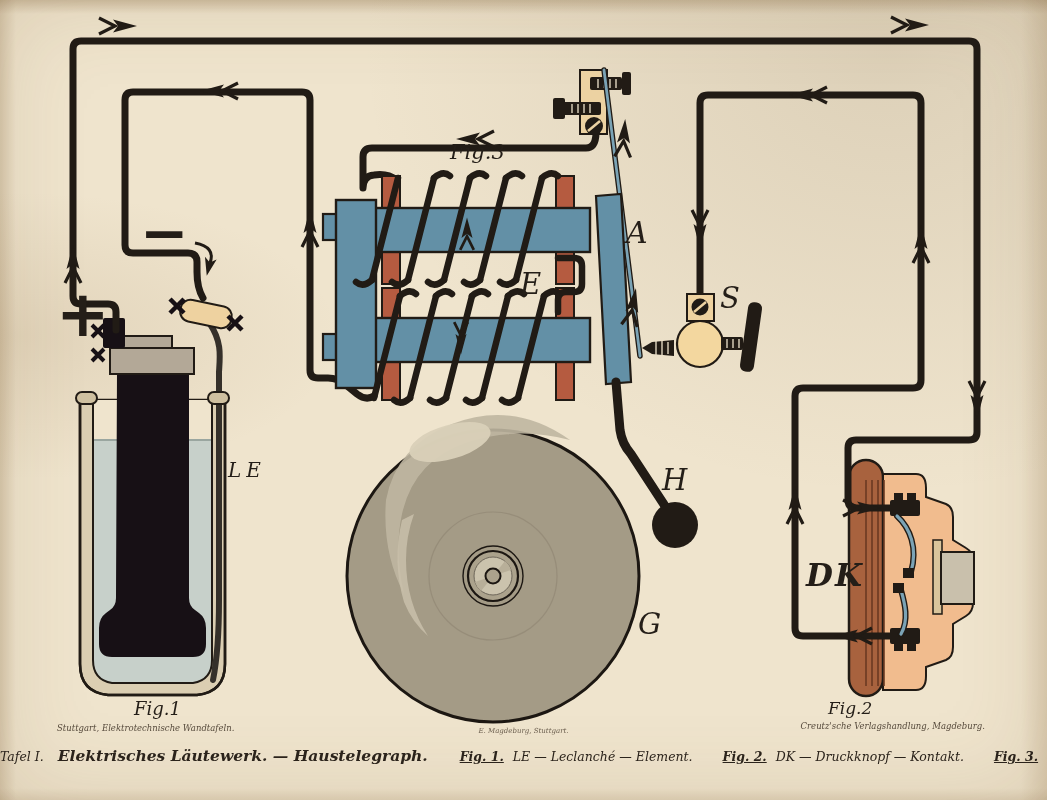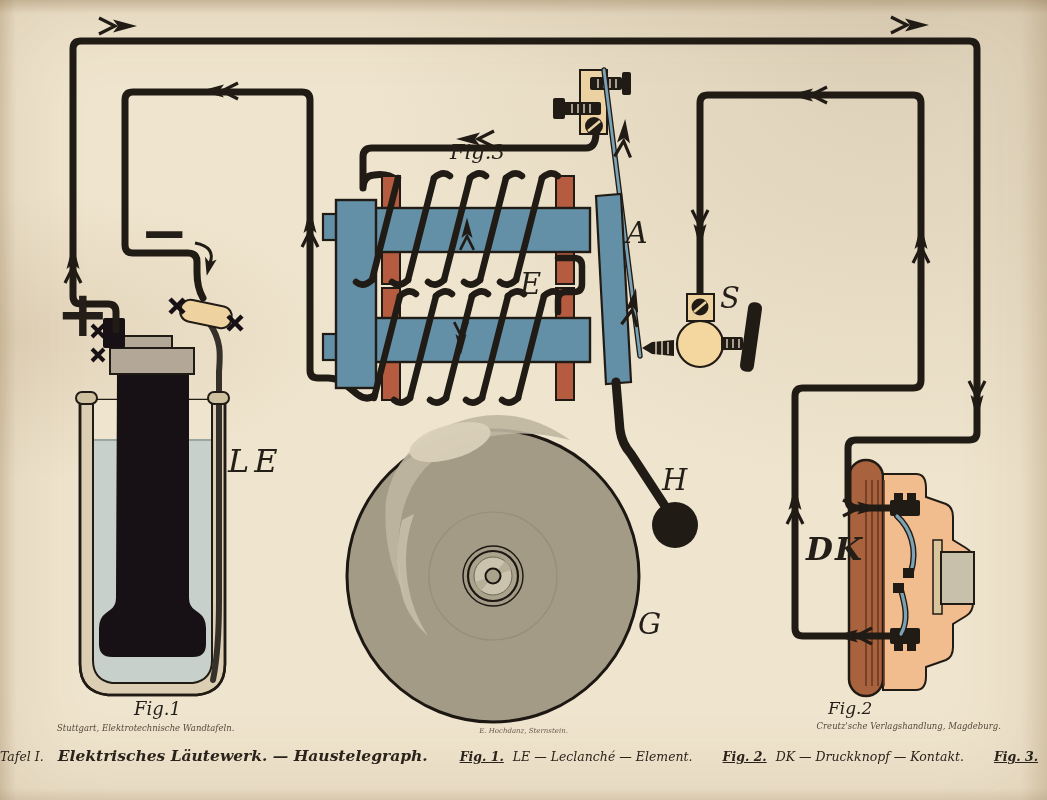--- a/index.html
+++ b/index.html
@@ -17,30 +17,30 @@
     font-family:"DejaVu Serif", serif;
   }
   svg.draw{position:absolute;left:0;top:0;}
   .lbl{position:absolute;color:#241e18;font-style:italic;line-height:1;}
   #lbl-fig3{left:450px;top:142px;font-size:21px;}
   #lbl-e  {left:520px;top:270px;font-size:29px;}
   #lbl-a  {left:626px;top:218px;font-size:30px;}
   #lbl-s  {left:720px;top:284px;font-size:29px;}
   #lbl-h  {left:662px;top:466px;font-size:29px;}
   #lbl-g  {left:638px;top:610px;font-size:29px;}
-  #lbl-le {left:228px;top:445px;font-size:32px;letter-spacing:5px;}
-  #lbl-dk {left:806px;top:534px;font-size:31px;font-weight:bold;letter-spacing:2px;}
+  #lbl-le {left:228px;top:460px;font-size:20px;letter-spacing:5px;}
+  #lbl-dk {left:806px;top:560px;font-size:31px;font-weight:bold;letter-spacing:2px;}
   #lbl-fig1{left:134px;top:700px;font-size:18px;}
   #lbl-fig2{left:828px;top:700px;font-size:17px;}
   #lbl-plus {left:56px; top:282px;font-size:64px;font-family:"DejaVu Sans",sans-serif;font-weight:bold;font-style:normal;}
   #lbl-minus{left:140px;top:204px;font-size:58px;font-family:"DejaVu Sans",sans-serif;font-weight:bold;font-style:normal;}
   .credit{position:absolute;font-style:italic;color:#564a3c;font-size:8.5px;white-space:nowrap;}
   #credit-left{left:57px;top:723px;}
   #credit-center{left:50%;transform:translateX(-50%);top:727px;font-size:7px;color:#6a5d4d;}
-  #credit-right{right:46px;top:721px;}
+  #credit-right{right:62px;top:721px;}
   .caption{position:absolute;left:0;width:100%;top:746px;text-align:left;
     font-style:italic;color:#2b231b;font-size:12.5px;white-space:nowrap;}
   .cap-no{margin-right:10px;}
   .cap-title{font-weight:bold;font-size:15.5px;margin-right:28px;}
   .cap-item{margin-right:26px;}
   .cap-fig{font-weight:bold;text-decoration:underline;margin-right:5px;}
 </style>
 </head>
 <body>
 
@@ -203,21 +203,21 @@
 <div class="lbl" id="lbl-h">H</div>
 <div class="lbl" id="lbl-g">G</div>
 <div class="lbl" id="lbl-le">LE</div>
 <div class="lbl" id="lbl-dk">DK</div>
 <div class="lbl" id="lbl-fig1">Fig.1</div>
 <div class="lbl" id="lbl-fig2">Fig.2</div>
 <div class="lbl" id="lbl-plus">+</div>
 <div class="lbl" id="lbl-minus">−</div>
 
 <div class="credit" id="credit-left">Stuttgart, Elektrotechnische Wandtafeln.</div>
-<div class="credit" id="credit-center">E. Hochdanz, Sternstein.</div>
+<div class="credit" id="credit-center">E. Magdeburg, Stuttgart.</div>
 <div class="credit" id="credit-right">Creutz'sche Verlagshandlung, Magdeburg.</div>
 
 <div class="caption">
   <span class="cap-no">Tafel I.</span>
   <span class="cap-title">Elektrisches Läutewerk. — Haustelegraph.</span>
   <span class="cap-item">
     <span class="cap-fig">Fig. 1.</span>
     <span>LE — Leclanché — Element.</span>
   </span>
   <span class="cap-item">

